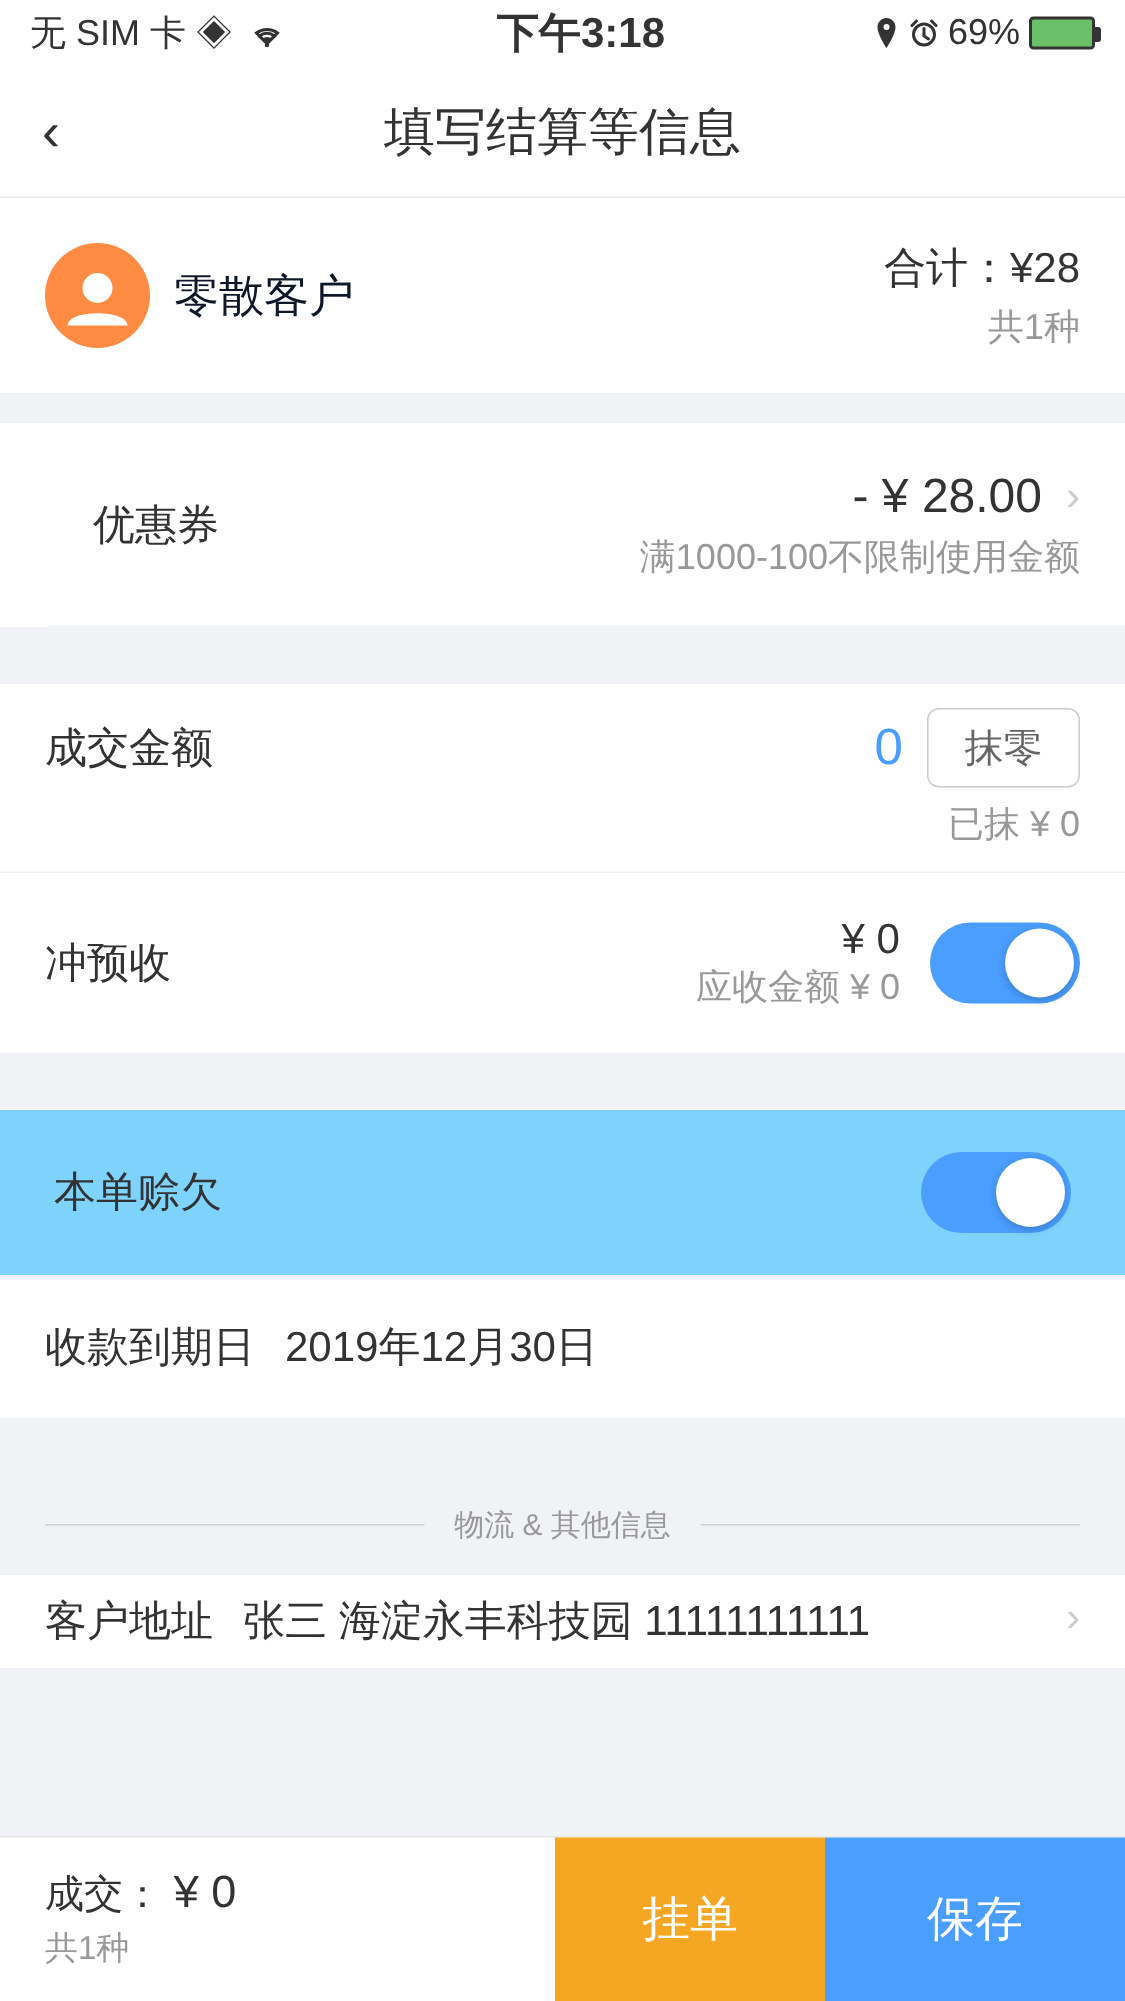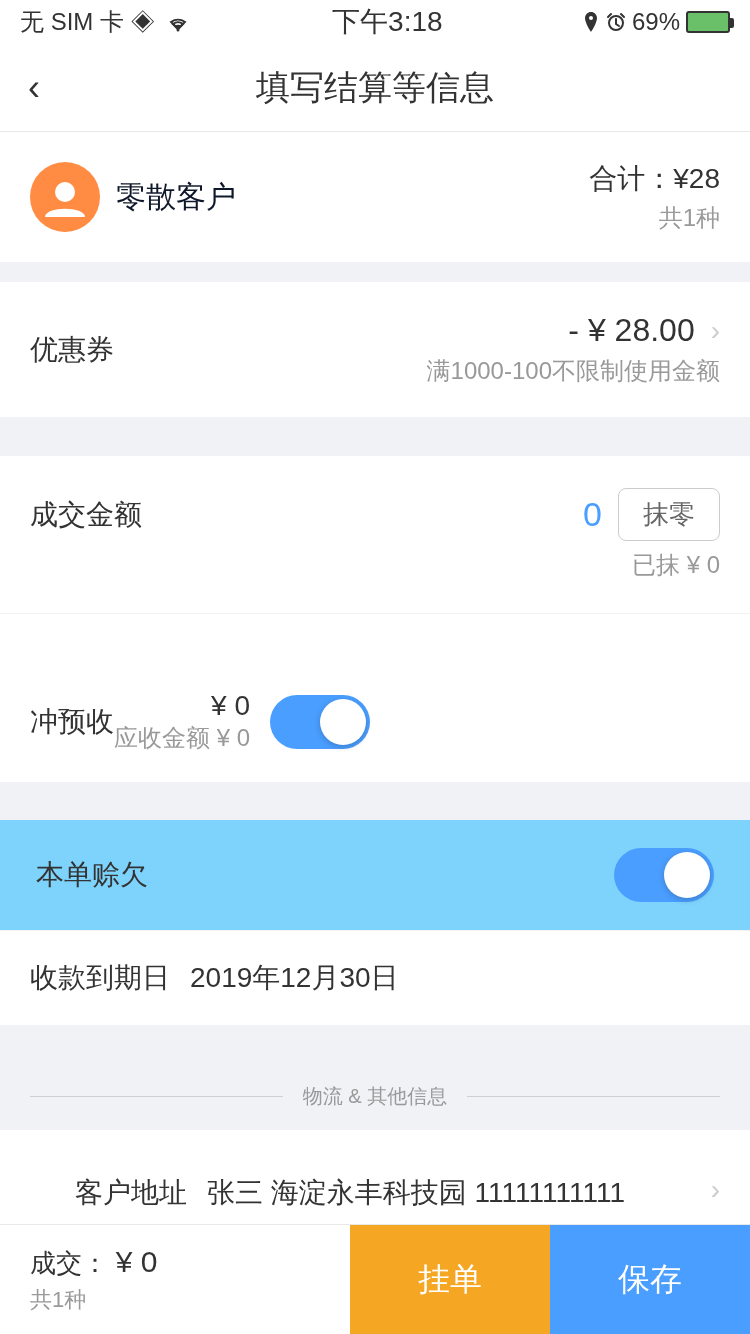--- a/index.html
+++ b/index.html
@@ -21,21 +21,21 @@
       background: #fff;
       display: flex;
       align-items: center;
       justify-content: space-between;
       padding: 0 20px;
       font-size: 24px;
       color: #333;
       gap: 48px;
     }
     .status-left { display: flex; align-items: center; gap: 8px; }
-    .status-center { font-size: 28px; font-weight: 400; text-align: right; }
+    .status-center { font-size: 28px; font-weight: 700; text-align: right; }
     .status-right { display: flex; align-items: center; gap: 6px; font-size: 24px; }
 
     
     .nav-bar {
       width: 750px;
       height: 88px;
       background: #fff;
       display: flex;
       align-items: center;
       justify-content: center;
@@ -94,31 +94,32 @@
     .divider { height: 18px; background: #f0f2f5; }
 
     
     .row-item {
       display: flex;
       align-items: center;
       justify-content: space-between;
       padding: 30px 30px;
       background: #fff;
       border-bottom: 1px solid #f0f2f5;
+      margin-left: 32px;
     }
     .row-label { font-size: 28px; color: #333; }
     .row-right { display: flex; flex-direction: column; align-items: flex-end; gap: 6px; }
     .row-value-discount { font-size: 32px; color: #333; font-weight: 500; }
     .row-sub { font-size: 24px; color: #999; }
     .row-chevron { color: #ccc; font-size: 28px; margin-left: 8px; }
 
     
     .amount-section {
       background: #fff;
-      padding: 32px 30px;
+      padding: 16px 30px;
       border-bottom: 1px solid #f0f2f5;
     }
     .amount-top {
       display: flex;
       align-items: center;
       justify-content: space-between;
     }
     .amount-input-area {
       display: flex;
       align-items: center;
@@ -145,21 +146,21 @@
     }
 
     
     .prepay-section {
       background: #fff;
       padding: 28px 30px;
     }
     .prepay-top {
       display: flex;
       align-items: center;
-      margin-top: 48px;
+      justify-content: space-between;
     }
     .prepay-right {
       display: flex;
       align-items: center;
       gap: 20px;
     }
     .prepay-value-area {
       text-align: right;
     }
     .prepay-value { font-size: 28px; color: #333; }
@@ -223,25 +224,24 @@
     }
     .logistics-line {
       flex: 1;
       height: 1px;
       background: #d0d0d0;
     }
 
     
     .address-section {
       background: #fff;
-      padding: 44px 30px;
+      padding: 12px 30px;
       display: flex;
       align-items: flex-start;
       justify-content: space-between;
-      margin-left: 45px;
     }
     .address-label { font-size: 28px; color: #333; flex-shrink: 0; margin-right: 20px; }
     .address-value { font-size: 28px; color: #333; flex: 1; }
     .address-chevron { color: #ccc; font-size: 28px; }
 
     
     .bottom-spacer { height: 120px; }
 
     
     .bottom-bar {
@@ -257,21 +257,21 @@
       flex: 1;
       display: flex;
       flex-direction: column;
       justify-content: center;
       padding: 0 30px;
     }
     .bottom-deal { font-size: 26px; color: #333; }
     .bottom-deal-value { font-size: 30px; color: #333; font-weight: 500; }
     .bottom-count { font-size: 22px; color: #999; margin-top: 4px; }
     .btn-pending {
-      width: 200px;
+      width: 180px;
       background: #f5a623;
       display: flex;
       align-items: center;
       justify-content: center;
       font-size: 32px;
       color: #fff;
       cursor: pointer;
     }
     .btn-save {
       width: 200px;

